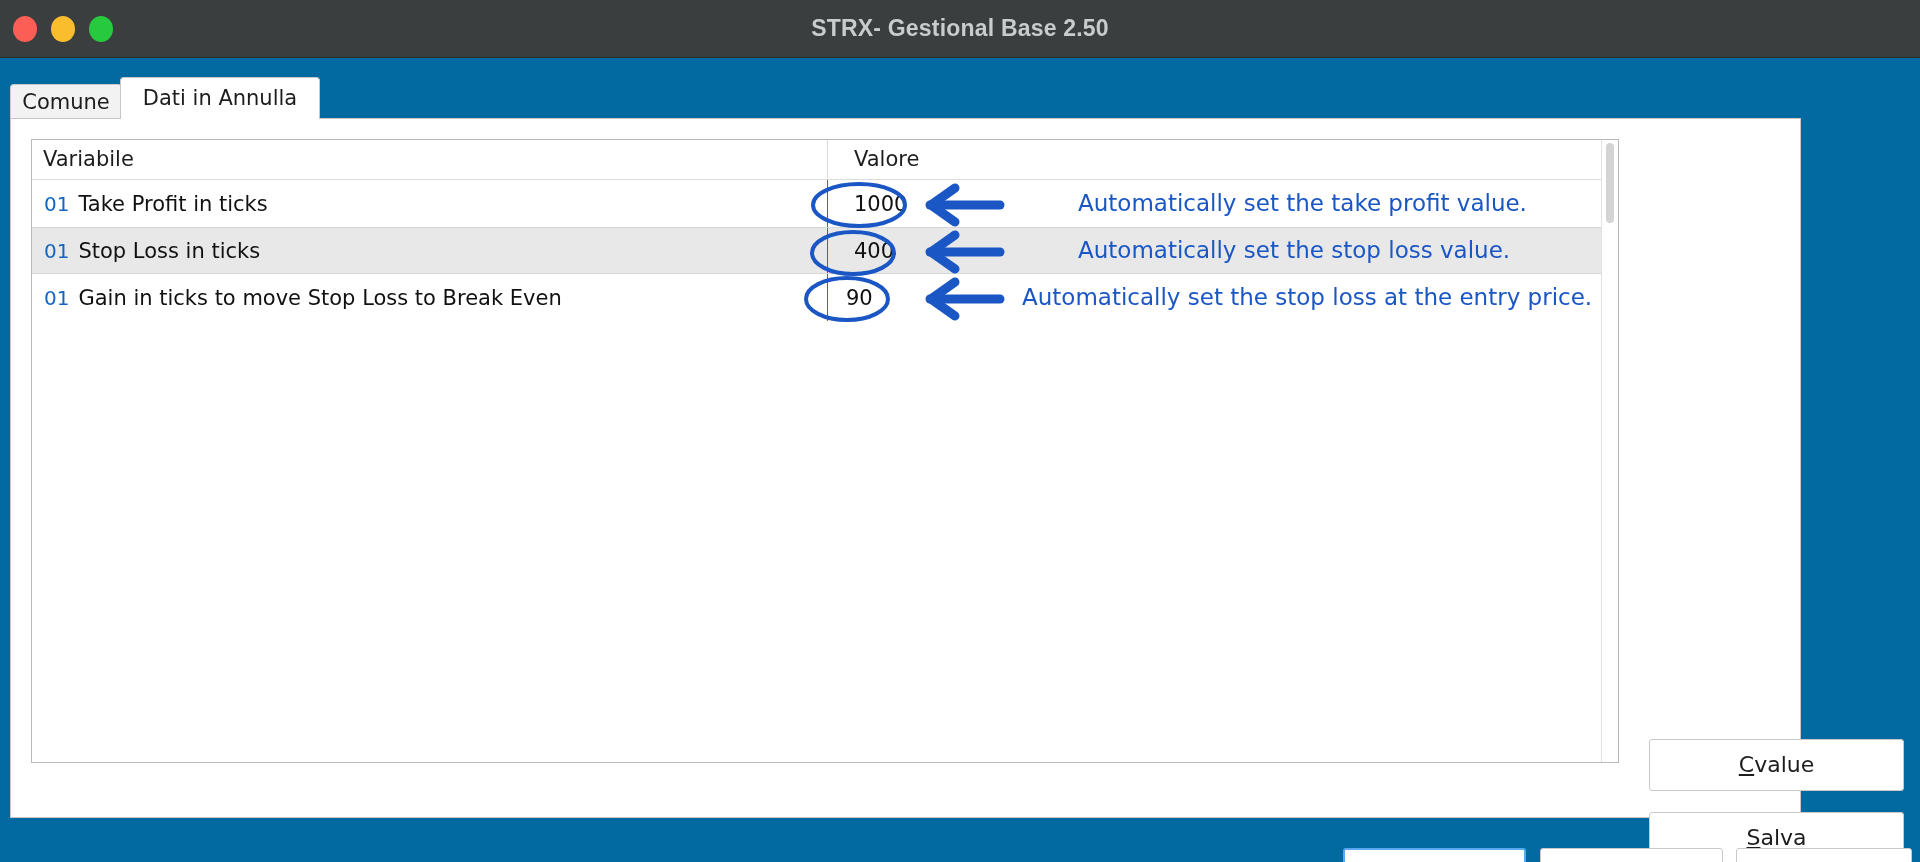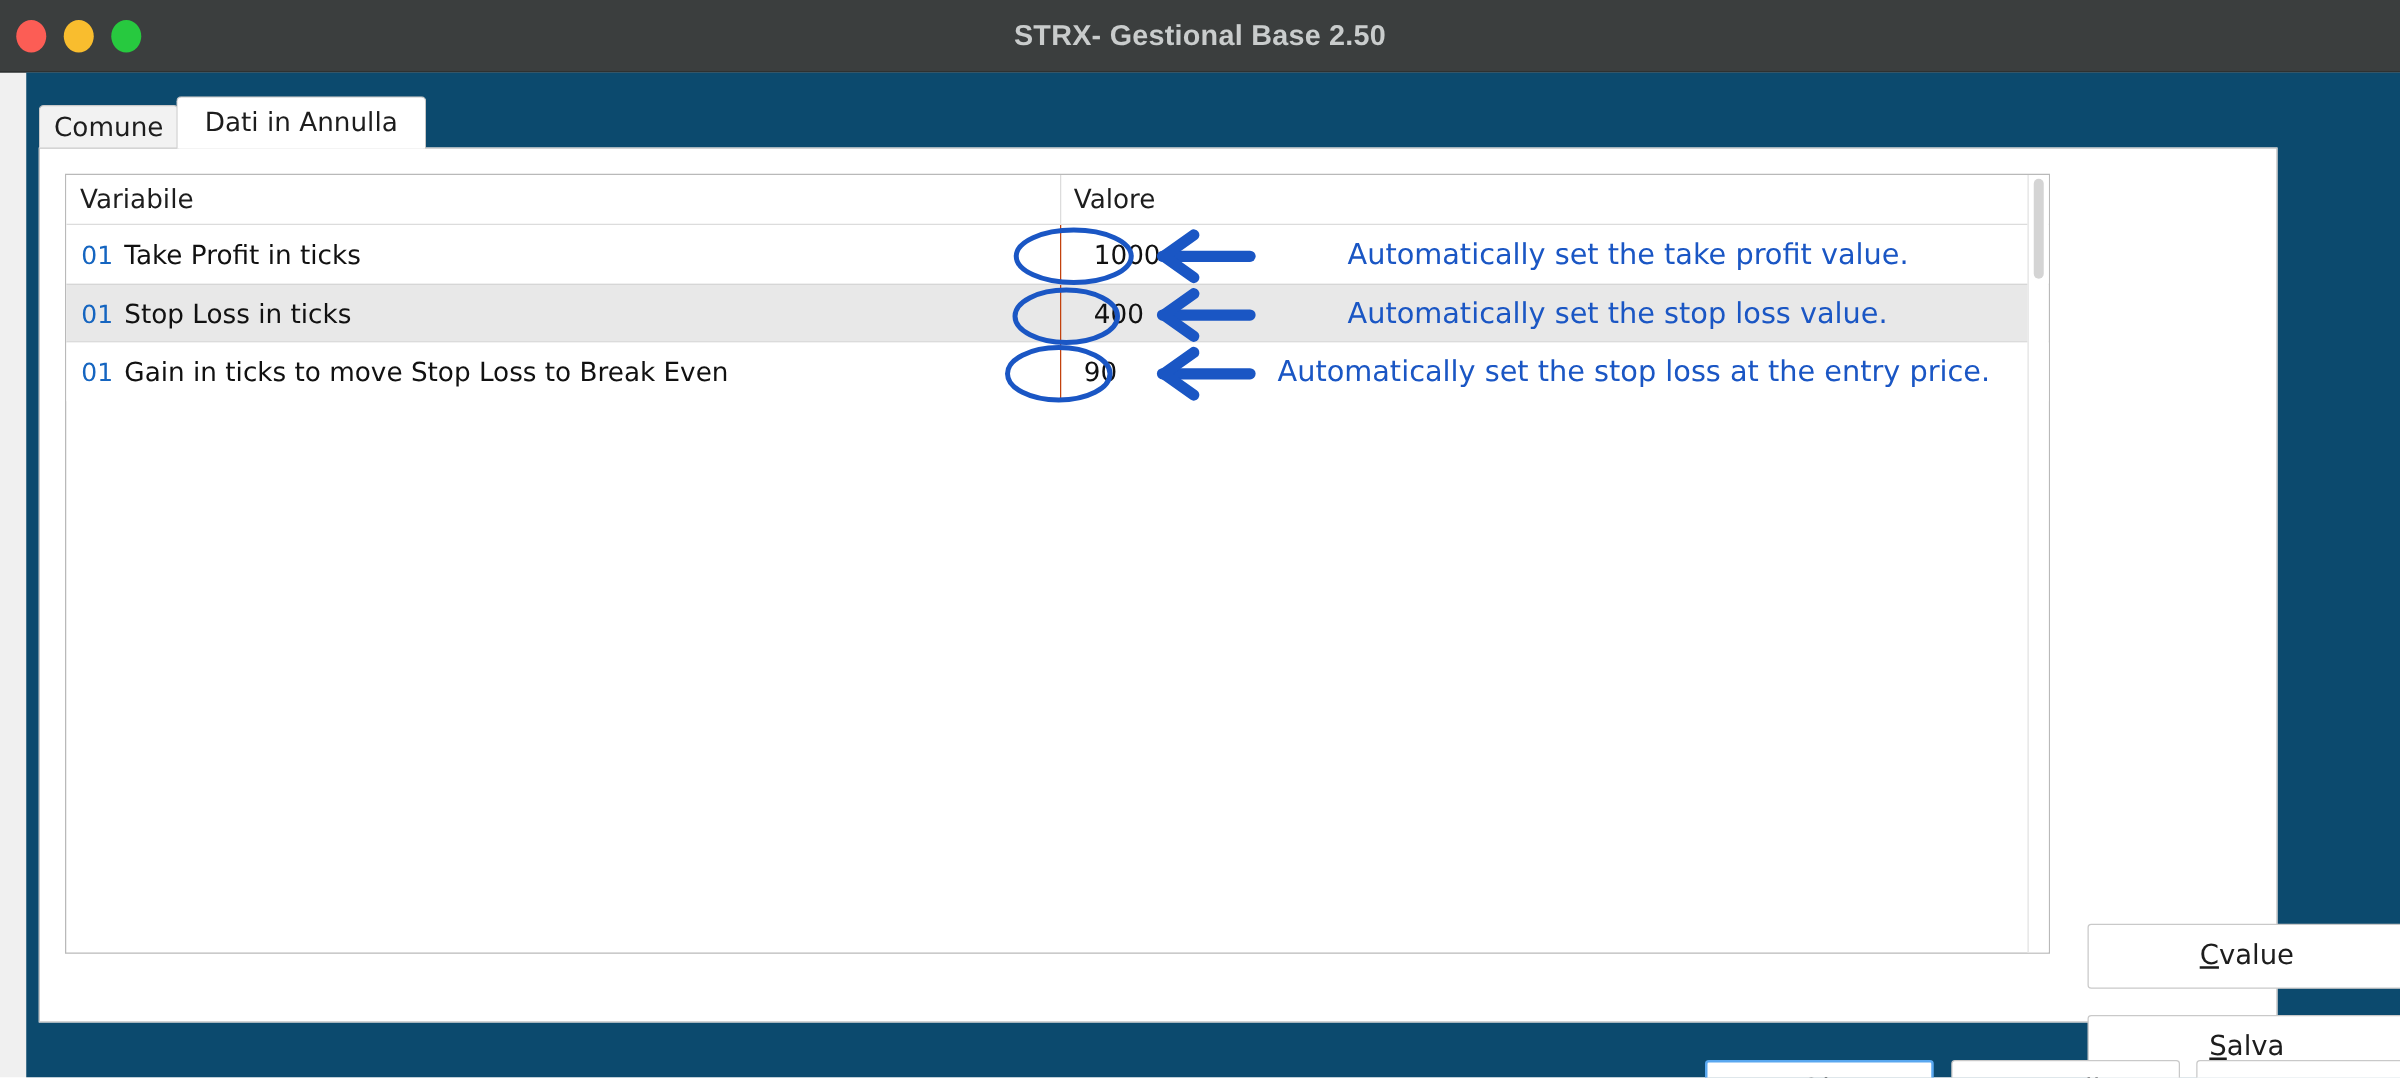--- a/index.html
+++ b/index.html
@@ -62,22 +62,21 @@
     font-size: 23px;
     font-weight: bold;
     letter-spacing: .2px;
     font-family: "Liberation Sans", sans-serif;
   }
 
   
   #dialog-body {
     position: relative;
     flex: 1 1 auto;
-    background: #0c4a6e;
-    margin-left: 21px;
+    background: #0369a1;
   }
 
   
   #tabstrip {
     position: absolute;
     left: 10px;
     top: 19px;
     width: 1900px;
     height: 42px;
   }
@@ -149,21 +148,21 @@
     box-sizing: border-box;
     padding-left: 11px;
     line-height: 38px;
     font-size: 21px;
     color: #1d1d1d;
     font-family: "DejaVu Sans", sans-serif;
   }
   .t-header .col-val {
     flex: 1 1 auto;
     box-sizing: border-box;
-    padding-left: 10px;
+    padding-left: 26px;
     line-height: 38px;
     font-size: 21px;
     color: #1d1d1d;
     border-left: 1px solid #dcdcdc;
     font-family: "DejaVu Sans", sans-serif;
   }
 
   .t-row {
     display: flex;
     height: 47px;

